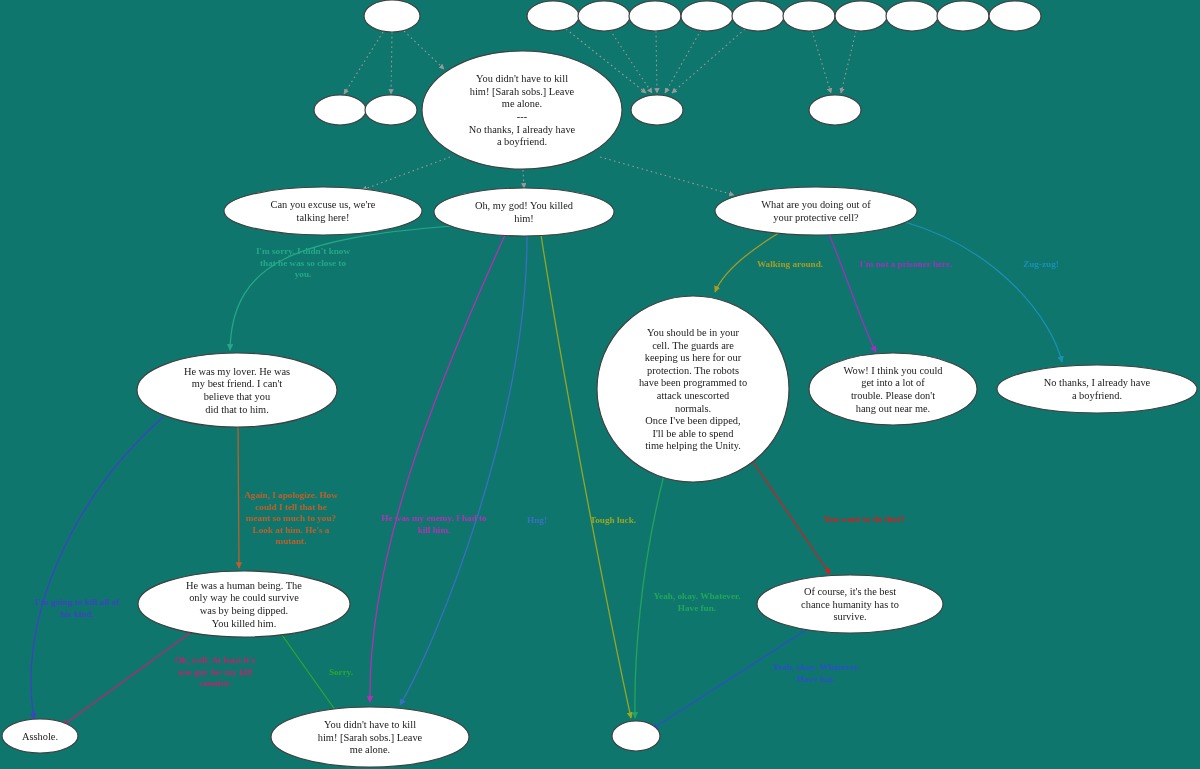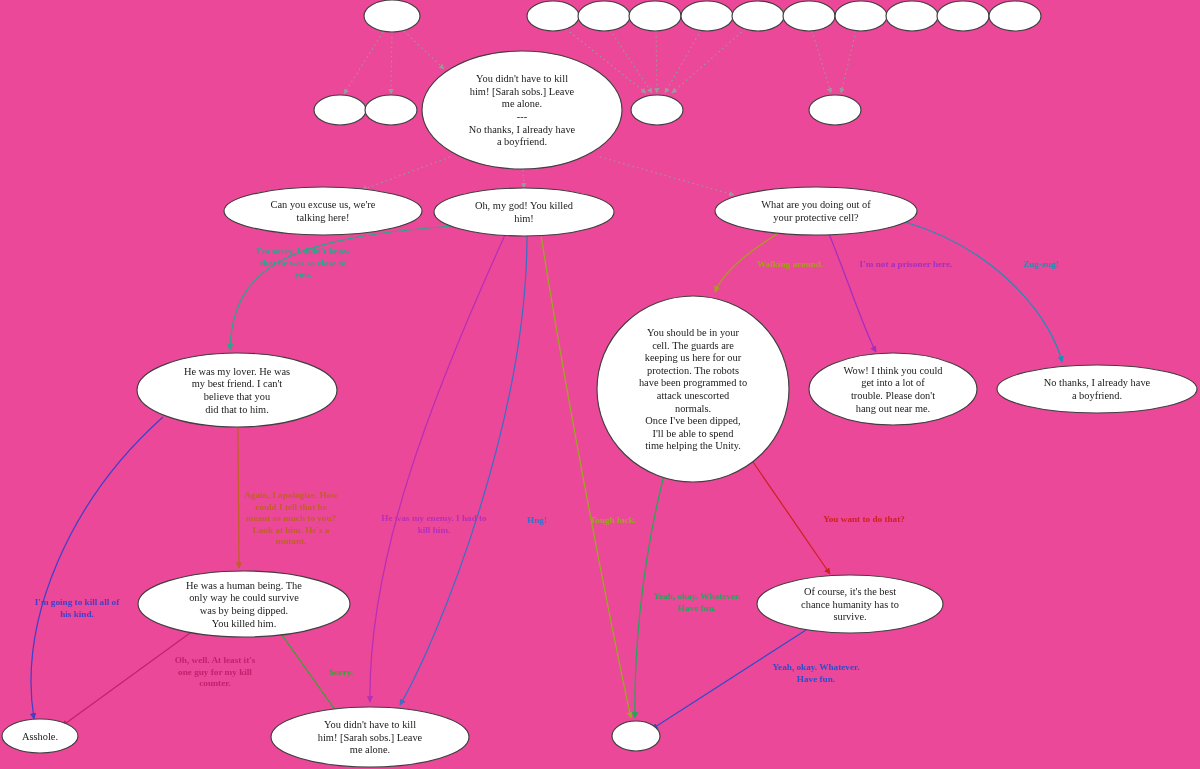--- a/index.html
+++ b/index.html
@@ -1,16 +1,16 @@
 <!DOCTYPE html>
 <html><head>
 <meta charset="utf-8">
 <style>
   html,body{margin:0;padding:0;background:#ffffff;}
-  #stage{position:relative;width:1200px;height:769px;background:#ec4899;overflow:hidden;}
+  #stage{position:relative;width:1200px;height:769px;background:#0f766e;overflow:hidden;}
   svg#graph{position:absolute;left:0;top:0;width:1200px;height:769px;display:block;}
   .node-ellipse{fill:#ffffff;stroke:#3f3f3f;stroke-width:1.15;}
   .node-text{font-family:"Liberation Serif","DejaVu Serif",serif;fill:#1a1a1a;text-anchor:middle;}
   .edge-label{font-family:"Liberation Serif","DejaVu Serif",serif;text-anchor:middle;font-weight:bold;}
   .edge-path{fill:none;stroke-width:1.25;}
   .edge-dotted{fill:none;stroke:#9a9a9a;stroke-width:1.05;stroke-dasharray:1.6 3.2;}
 </style>
 </head>
 <body>
 

